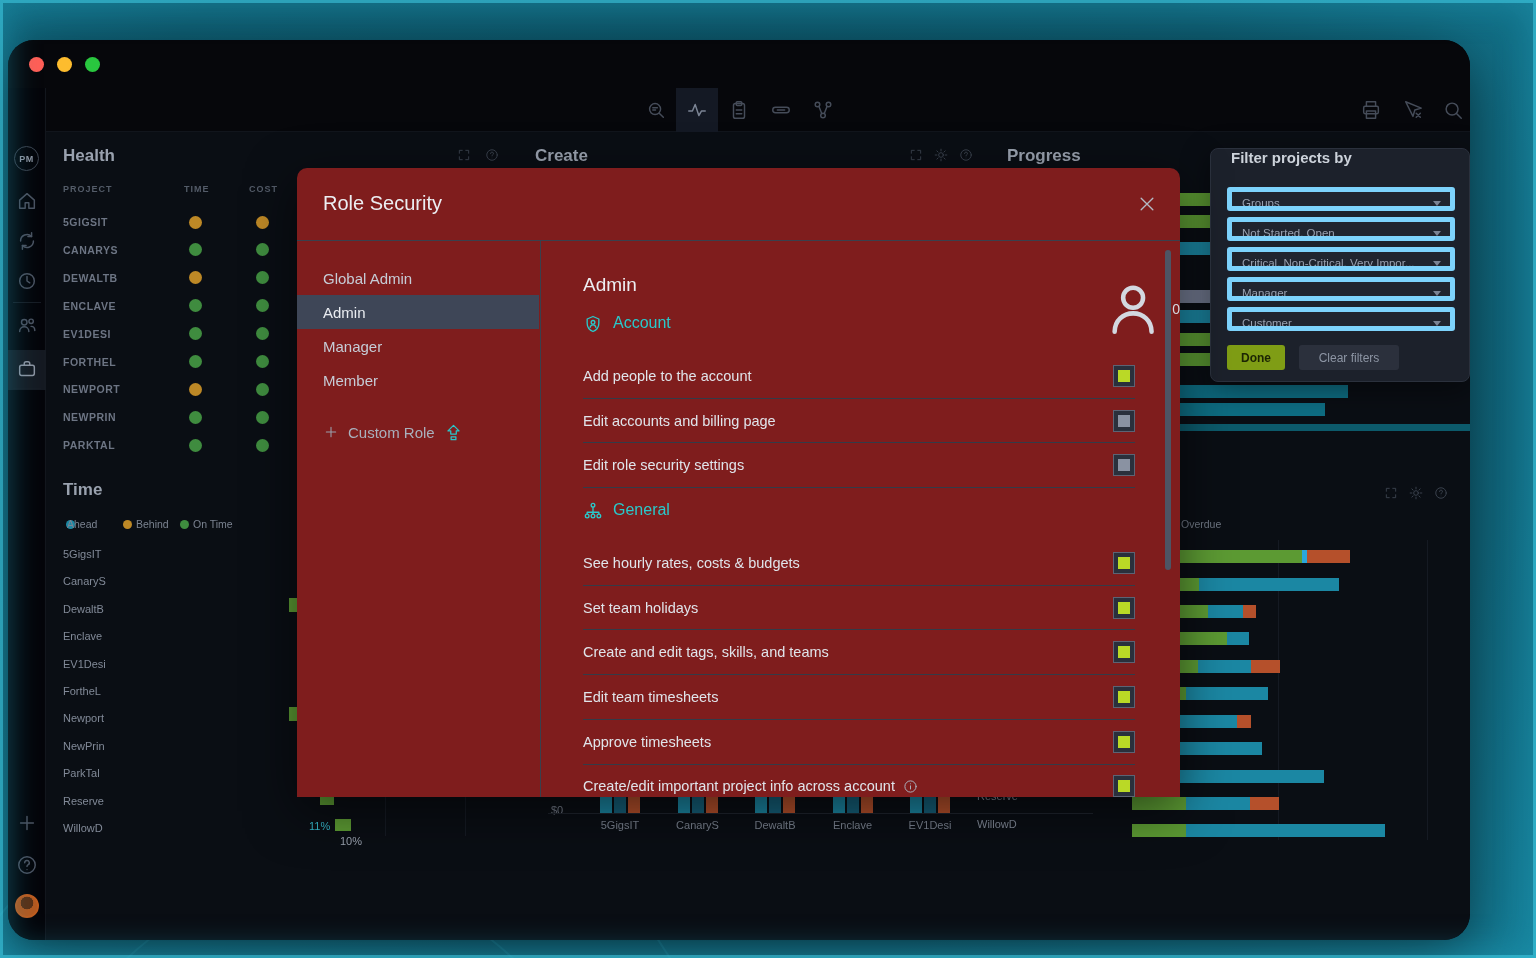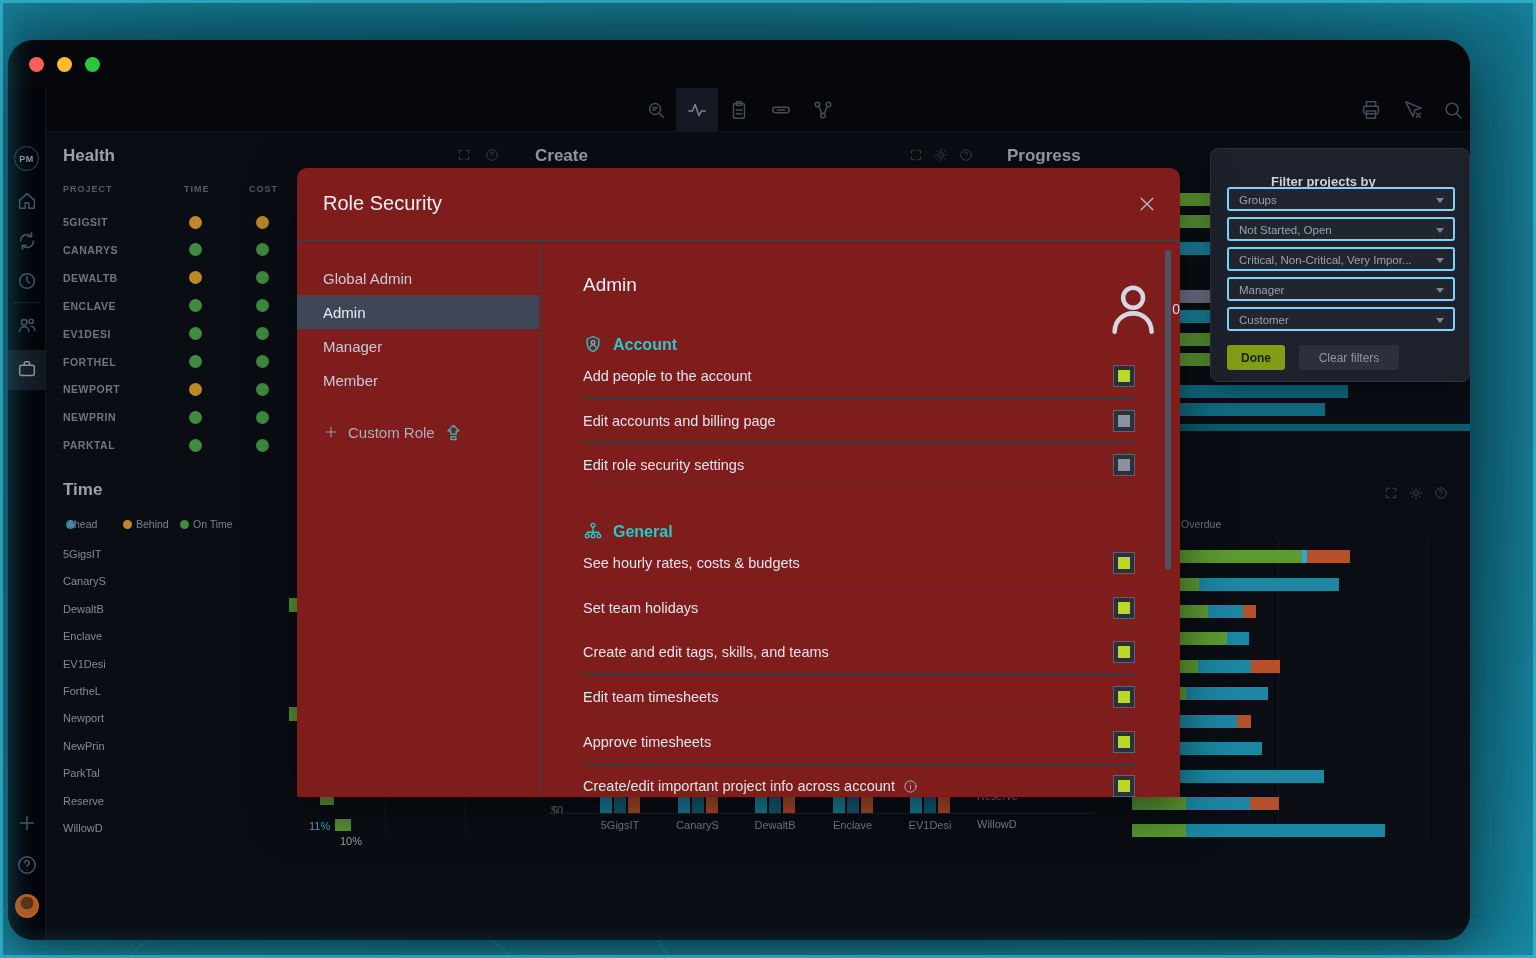--- a/index.html
+++ b/index.html
@@ -52,22 +52,22 @@
   .pct{position:absolute;font-size:11px;color:#99a1ae;}
   .axis-lbl{position:absolute;font-size:11px;color:#79818e;}
   .gridline{position:absolute;width:1px;background:#151a23;}
   .bar{position:absolute;}
   .seg-row{position:absolute;height:13px;display:flex;}
   .seg-row span{display:block;height:13px;}
 
   
   .filter{position:absolute;left:1202px;top:108px;width:260px;height:234px;background:#1c212b;
     border:1px solid #2b313d;border-radius:8px;box-shadow:0 8px 30px rgba(0,0,0,.45);z-index:8;}
-  .filter-title{position:absolute;left:20px;top:25px;font-size:13px;font-weight:bold;color:#ccd2da;margin-left:40px;}
-  .select{position:absolute;left:16px;width:228px;height:24px;background:#20252f;border:2px solid #7dd3fc;
+  .filter-title{position:absolute;left:20px;top:0;font-size:15px;font-weight:bold;color:#ccd2da;}
+  .select{position:absolute;left:16px;width:228px;height:24px;background:#20252f;border:5px solid #7dd3fc;
     border-radius:3px;font-size:11.5px;color:#99a1b0;line-height:22px;padding-left:10px;cursor:pointer;
     white-space:nowrap;overflow:hidden;}
   .select::after{content:'';position:absolute;right:9px;top:9px;border-left:4.5px solid transparent;
     border-right:4.5px solid transparent;border-top:5px solid #7b8494;}
   .btn-done{position:absolute;left:16px;top:196px;width:58px;height:25px;background:#7f9d15;border:none;
     border-radius:3px;font-size:12px;font-weight:bold;color:#1c2503;cursor:pointer;font-family:inherit;}
   .btn-clear{position:absolute;left:88px;top:196px;width:100px;height:25px;background:#2b303c;border:none;
     border-radius:3px;font-size:12px;color:#8d95a4;cursor:pointer;font-family:inherit;}
 
   
@@ -83,21 +83,21 @@
   .role.selected{background:#3e4657;color:#e9ecf1;}
   .custom-role{position:absolute;left:26px;top:247px;height:34px;display:flex;align-items:center;gap:9px;cursor:pointer;}
   .custom-role .plus-ic{width:16px;height:16px;color:#9aa1ad;}
   .custom-role .plus-ic svg{width:16px;height:16px;}
   .custom-role .cr-lbl{font-size:15px;color:#a9b0bc;}
   .custom-role .up-ic{width:19px;height:19px;color:#28c8ca;}
   .custom-role .up-ic svg{width:19px;height:19px;}
   .content-heading{position:absolute;left:286px;top:106px;font-size:19px;font-weight:500;color:#eceef2;}
   .user-count{position:absolute;left:802px;top:107px;display:flex;align-items:center;gap:5px;color:#d3d8e0;font-size:14px;}
   .user-count svg{width:17px;height:17px;}
-  .sec-head{position:absolute;left:286px;height:40px;display:flex;align-items:flex-end;gap:10px;color:#29c9cb;font-size:16px;font-weight:bold;}
+  .sec-head{position:absolute;left:286px;height:40px;display:flex;align-items:flex-start;gap:10px;color:#29c9cb;font-size:16px;}
   .sec-head svg{width:20px;height:20px;}
   .perm-row{position:absolute;left:286px;width:552px;border-bottom:1px solid #343b48;
     display:flex;align-items:center;justify-content:space-between;}
   .perm-lbl{font-size:14.5px;color:#e0e4ea;display:flex;align-items:center;gap:8px;}
   .perm-lbl .info-ic{width:15px;height:15px;color:#aab1bd;display:inline-flex;}
   .perm-lbl .info-ic svg{width:15px;height:15px;}
   .cb{width:22px;height:22px;border:1px solid #5c6374;background:#2a303c;display:flex;
     align-items:center;justify-content:center;cursor:pointer;}
   .cb i{display:block;width:12px;height:12px;background:#8a92a2;}
   .cb.checked i{background:#bad926;}

